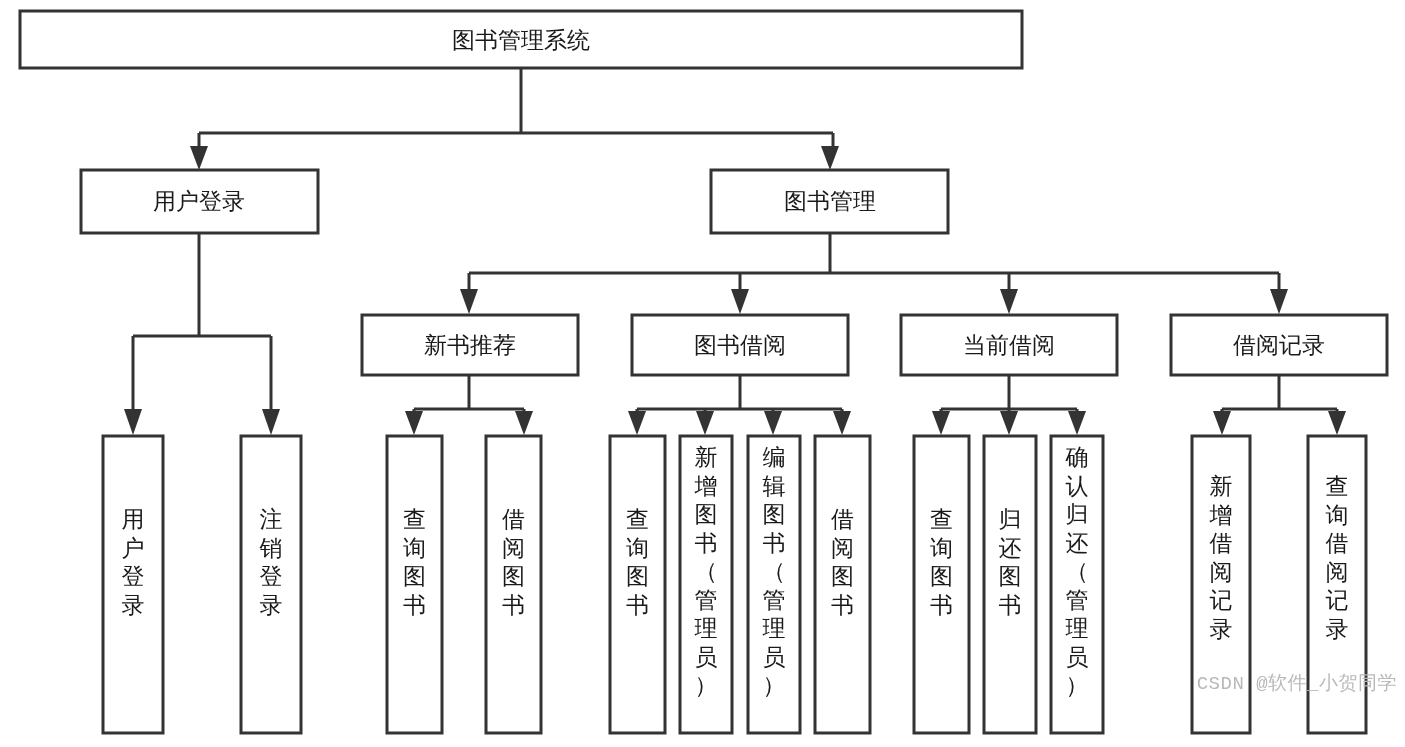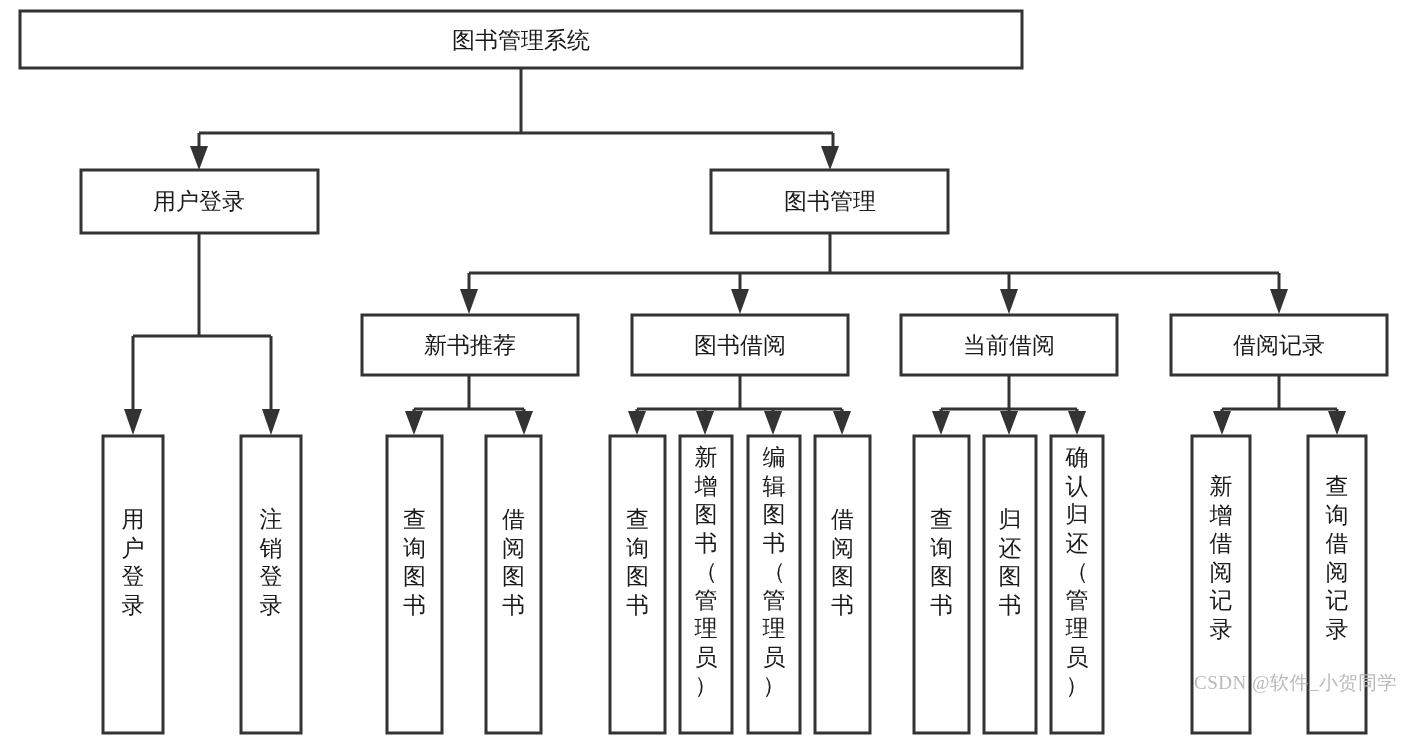--- a/index.html
+++ b/index.html
@@ -56,21 +56,21 @@
     line-height: 1.24;
     color: #1a1a1a;
     text-align: center;
     white-space: pre-line;
     pointer-events: none;
   }
   .watermark {
     position: absolute;
     right: 8px;
     bottom: 4px;
-    font-family: Liberation Serif, serif;
+    font-family: Liberation Mono, monospace;
     font-size: 19px;
     color: #b9b9b9;
     letter-spacing: 0.5px;
     white-space: nowrap;
   }
 </style>
 </head>
 <body>
 
 <div id="diagram-root">

